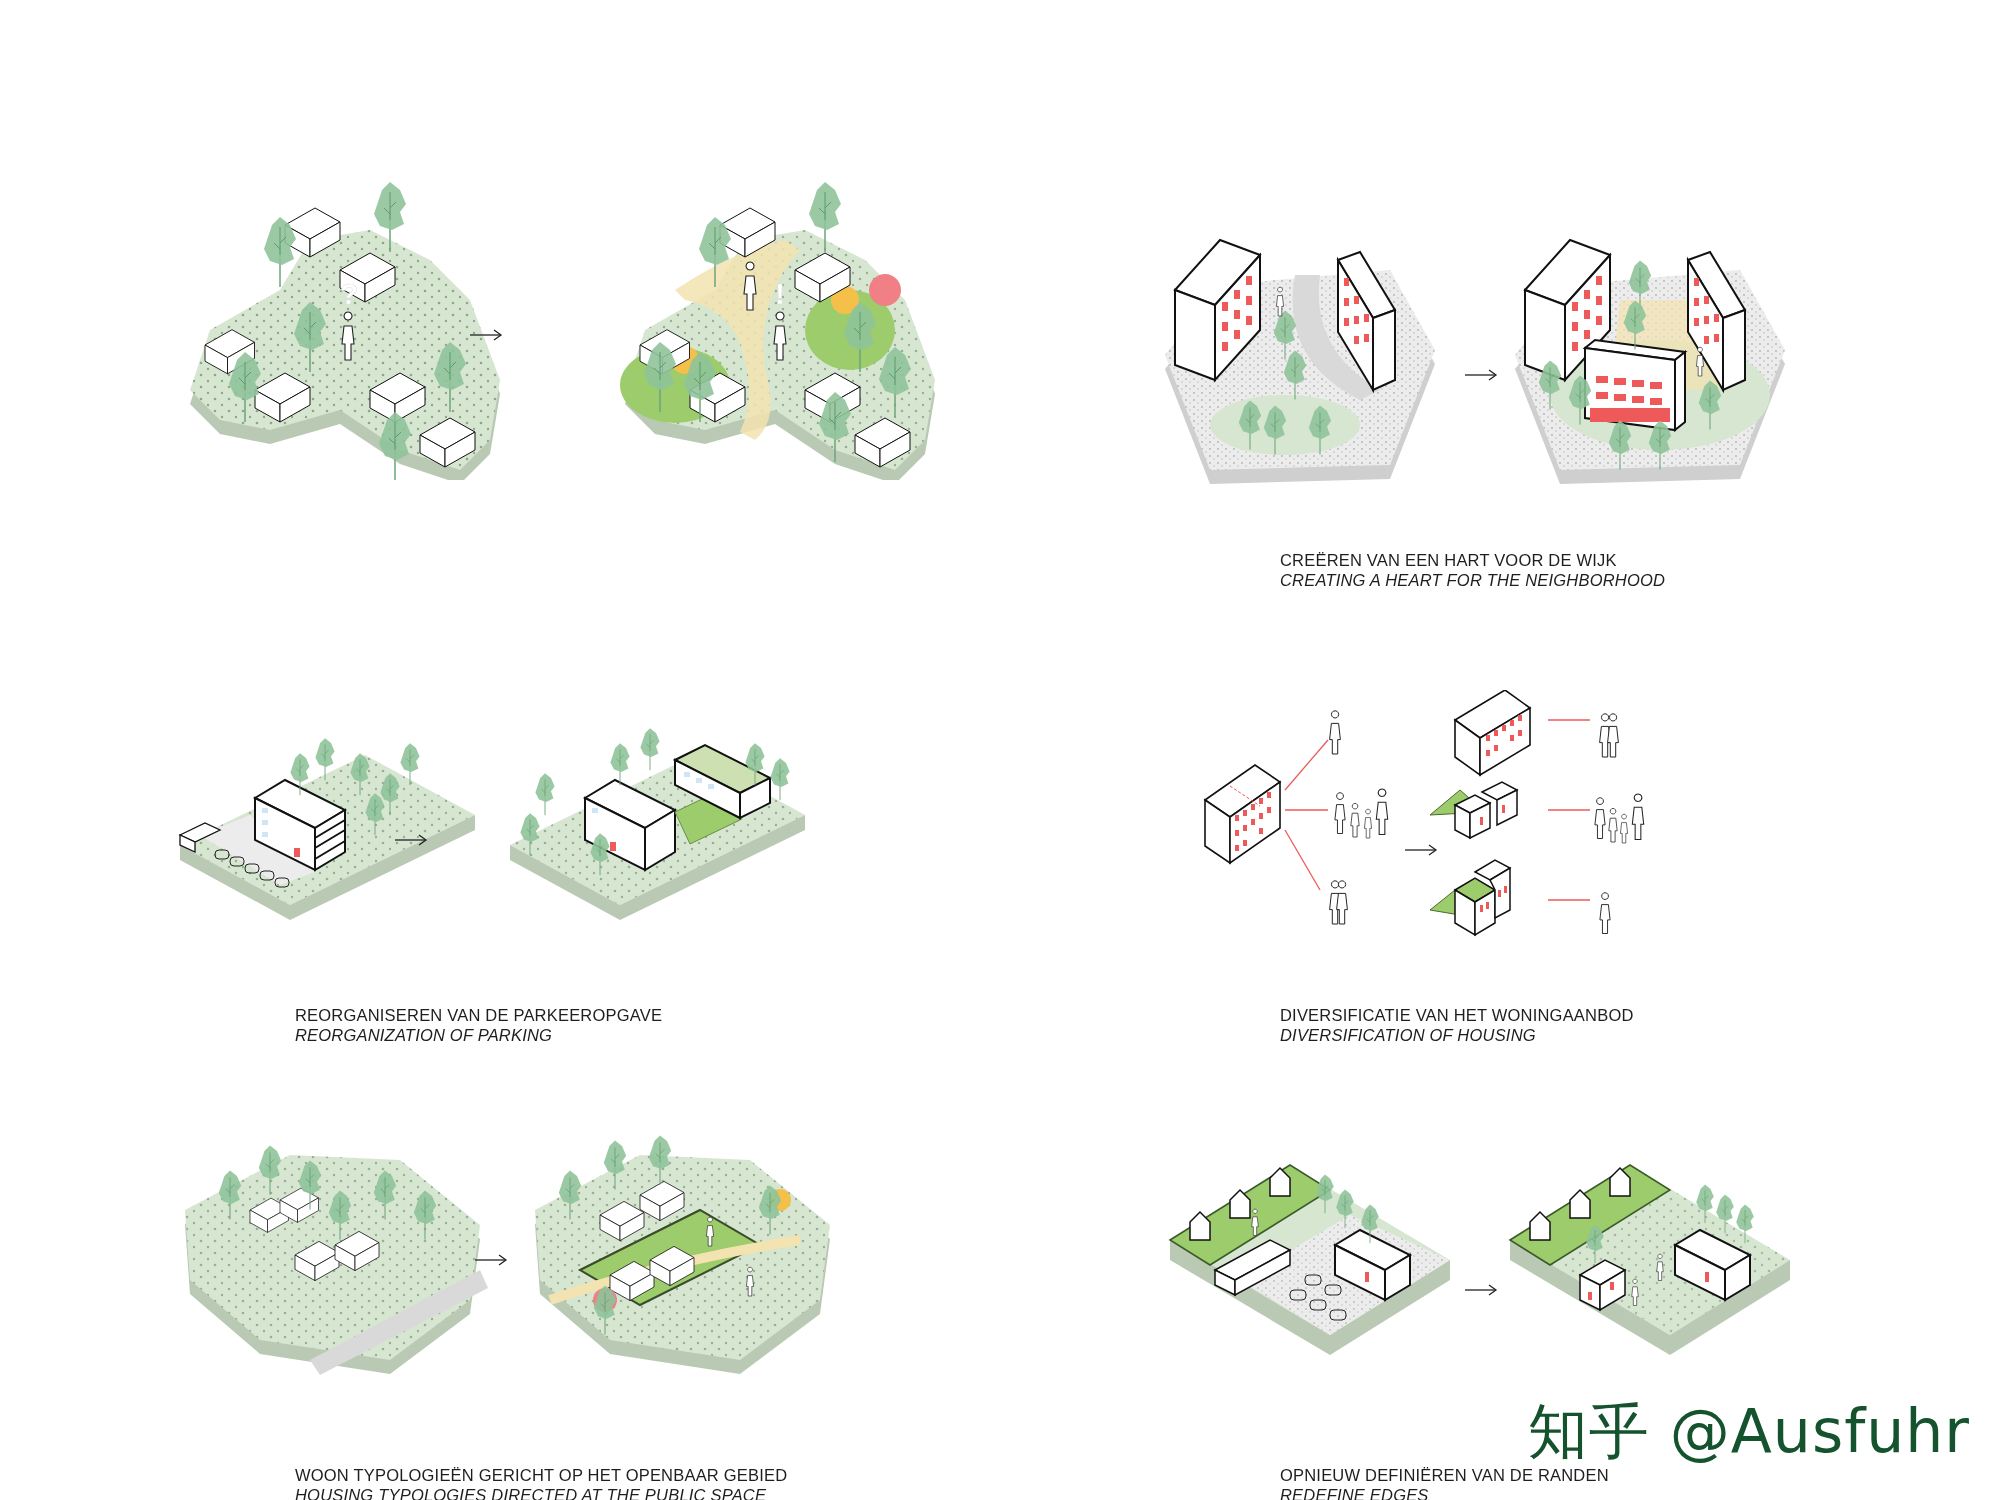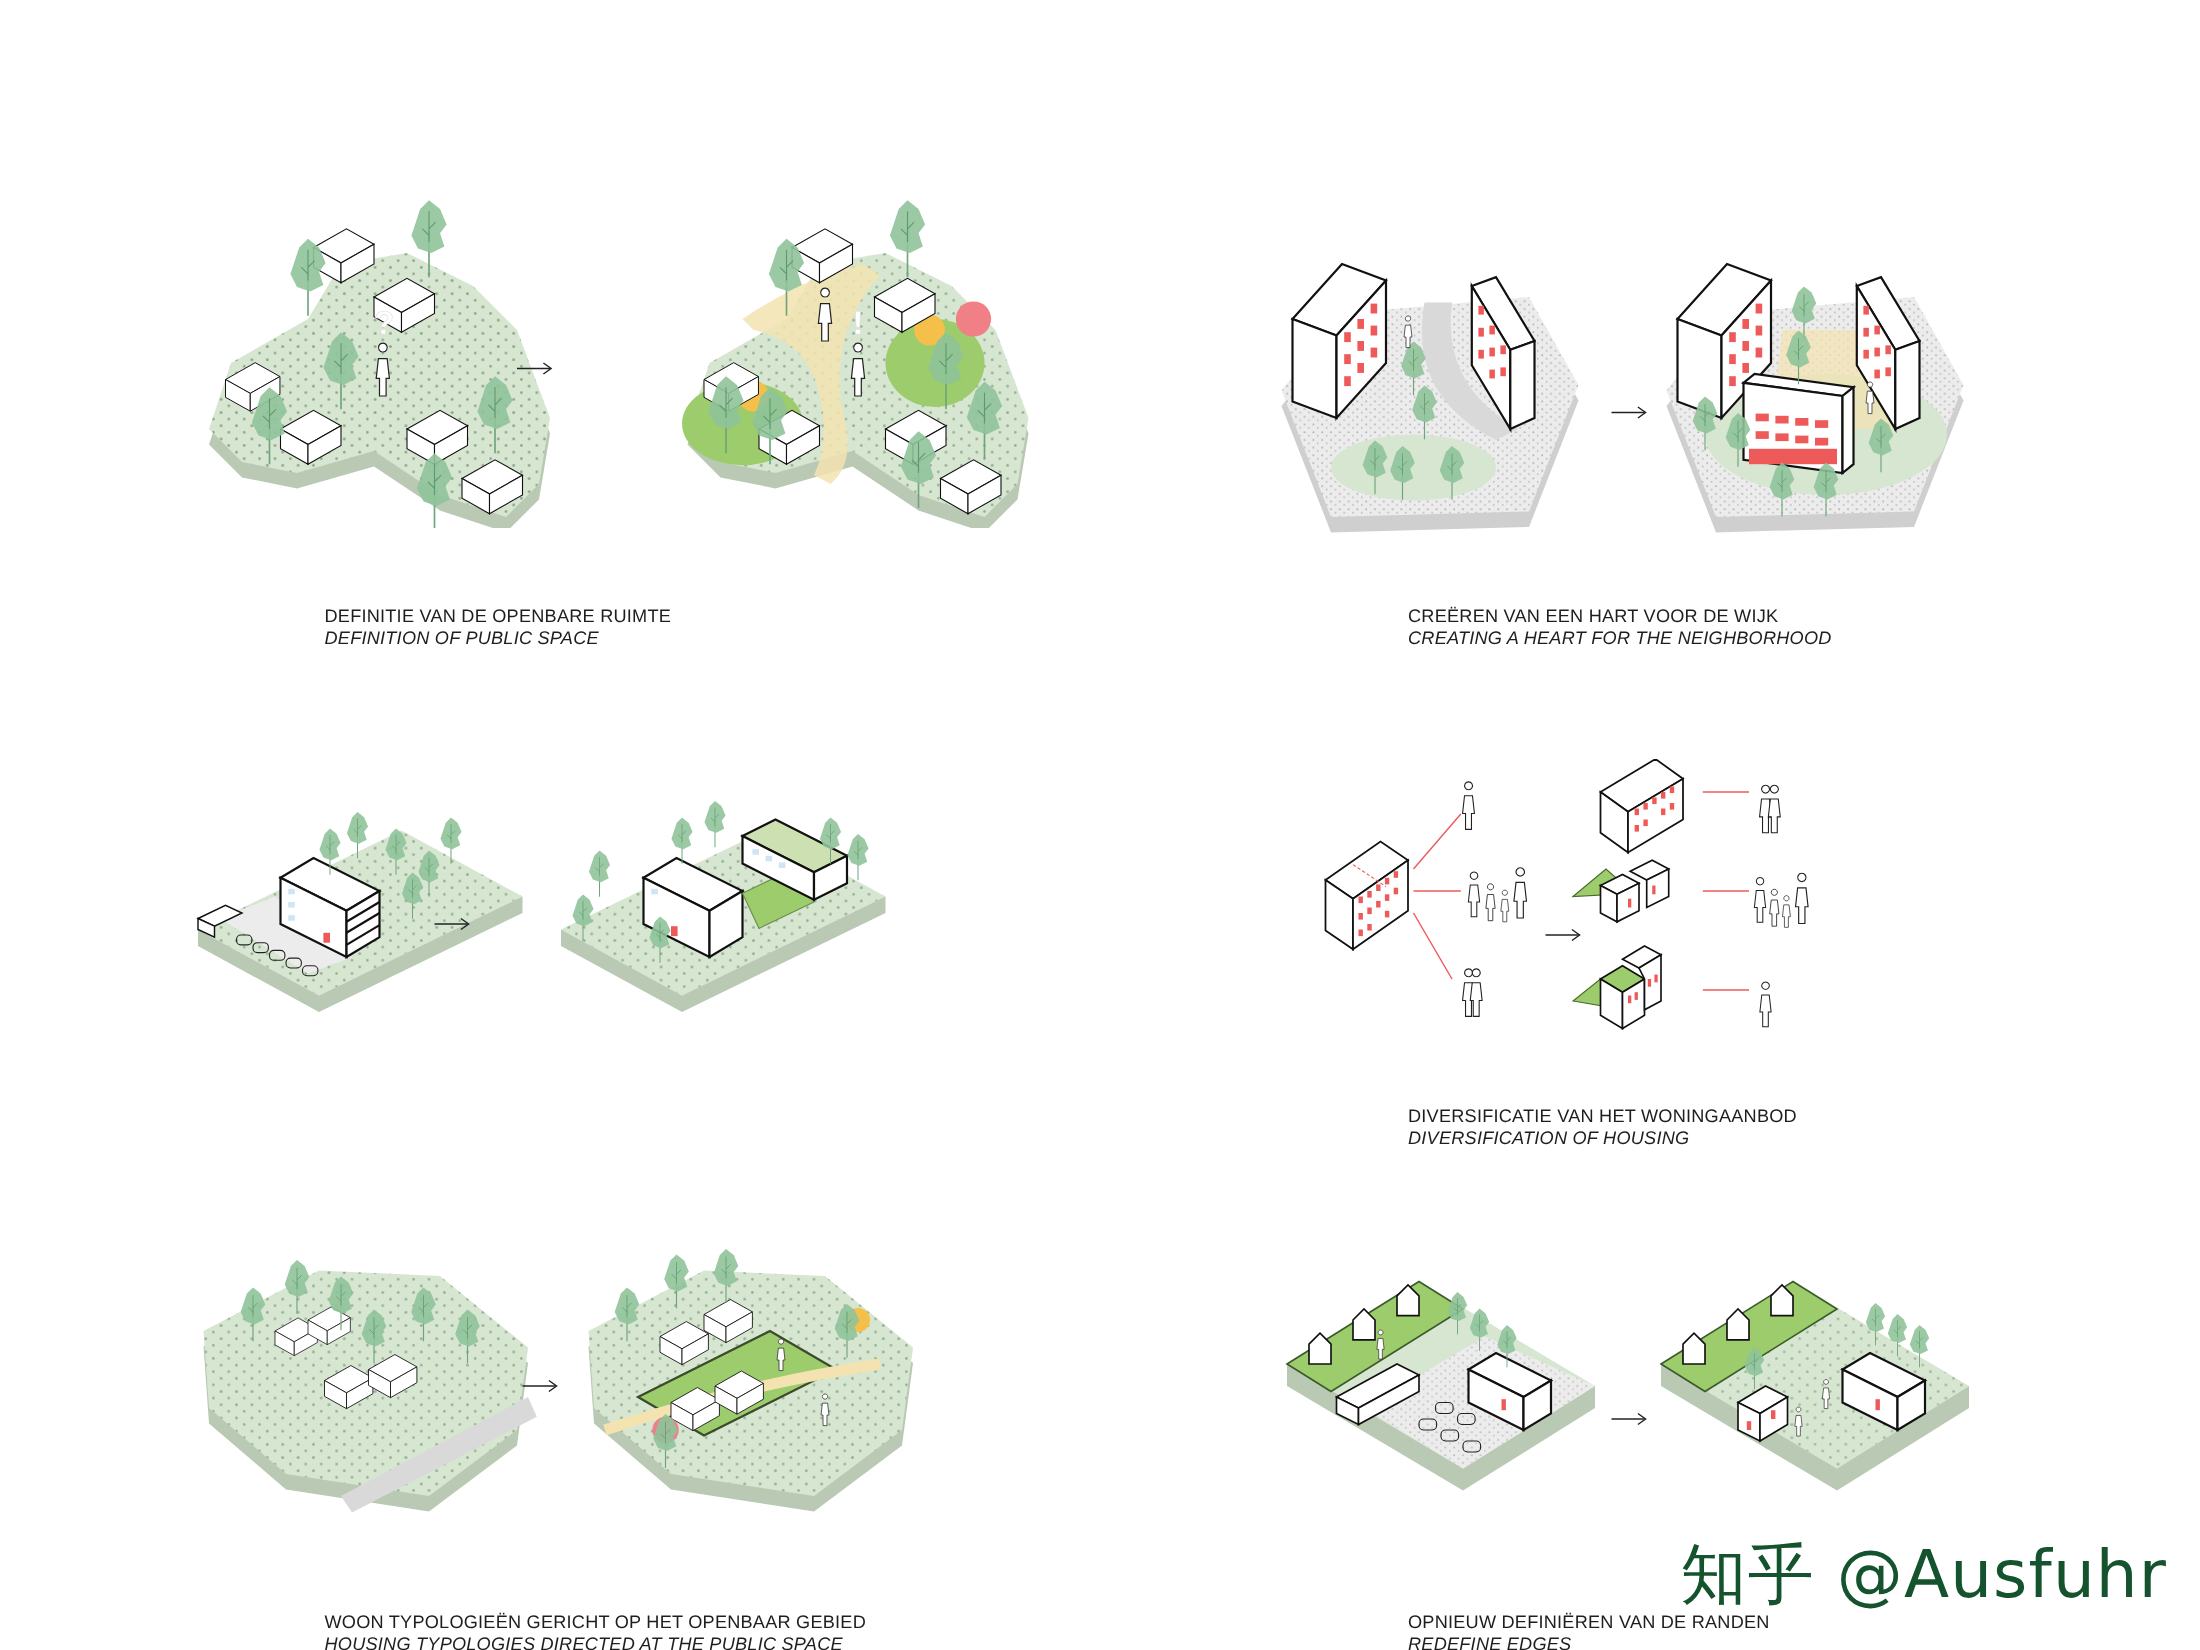--- a/index.html
+++ b/index.html
@@ -88,24 +88,20 @@
       <use href="#tree" transform="translate(55,190)"></use>
       <use href="#tree" transform="translate(95,200)"></use>
       <use href="#tree" transform="translate(255,150)"></use>
       <use href="#tree" transform="translate(290,195)"></use>
       <use href="#tree" transform="translate(230,240)"></use>
       <use href="#person" transform="translate(175,170)"></use>
       <use href="#person" transform="translate(145,120)"></use>
       <text x="170" y="124" font-size="30" font-weight="bold" fill="#ffffff" stroke="#ddd" stroke-width="0.5">!</text>
     </g>
   </svg>
-  <div class="caption" style="left:125px;top:370px;">
-    <span class="nl">DEFINITIE VAN DE OPENBARE RUIMTE</span>
-    <span class="en">DEFINITION OF PUBLIC SPACE</span>
-  </div>
 </div>
 
 <div class="panel" style="left:1160px;top:230px;">
   <svg width="880" height="280">
     <g>
       <path d="M5,125 L60,55 L230,40 L275,120 L230,235 L50,240 Z" fill="#cfcfcf" transform="translate(0,14)"></path>
       <path d="M5,125 L60,55 L230,40 L275,120 L230,235 L50,240 Z" fill="#ececec"></path>
       <path d="M5,125 L60,55 L230,40 L275,120 L230,235 L50,240 Z" fill="url(#dotsGrey)" opacity="0.6"></path>
       <path d="M135,45 Q120,130 200,170 L220,160 Q150,120 160,45 Z" fill="#d9d9d9"></path>
       <ellipse cx="125" cy="195" rx="75" ry="30" fill="#d6e6d1"></ellipse>
@@ -275,20 +271,24 @@
         </g>
       <use href="#tree" transform="translate(45,70) scale(0.6)"></use>
       <use href="#tree" transform="translate(30,110) scale(0.6)"></use>
       <use href="#tree" transform="translate(120,40) scale(0.6)"></use>
       <use href="#tree" transform="translate(150,25) scale(0.6)"></use>
       <use href="#tree" transform="translate(255,40) scale(0.6)"></use>
       <use href="#tree" transform="translate(280,55) scale(0.6)"></use>
       <use href="#tree" transform="translate(100,130) scale(0.6)"></use>
     </g>
   </svg>
+  <div class="caption" style="left:125px;top:285px;">
+    <span class="nl">REORGANISEREN VAN DE PARKEEROPGAVE</span>
+    <span class="en">REORGANIZATION OF PARKING</span>
+  </div>
 </div>
 
 <div class="panel" style="left:1160px;top:690px;">
   <svg width="880" height="270">
 
     <path d="M45,110 L95,75 L120,92 L70,127 Z" fill="#fff" stroke="#111" stroke-width="1.6"></path>
     <path d="M45,110 L70,127 L70,173 L45,156 Z" fill="#fff" stroke="#111" stroke-width="1.6"></path>
     <path d="M70,127 L120,92 L120,138 L70,173 Z" fill="#fff" stroke="#111" stroke-width="1.6"></path>
     <g fill="#ee5a5a">
       <rect x="75" y="125" width="4" height="6"></rect>

